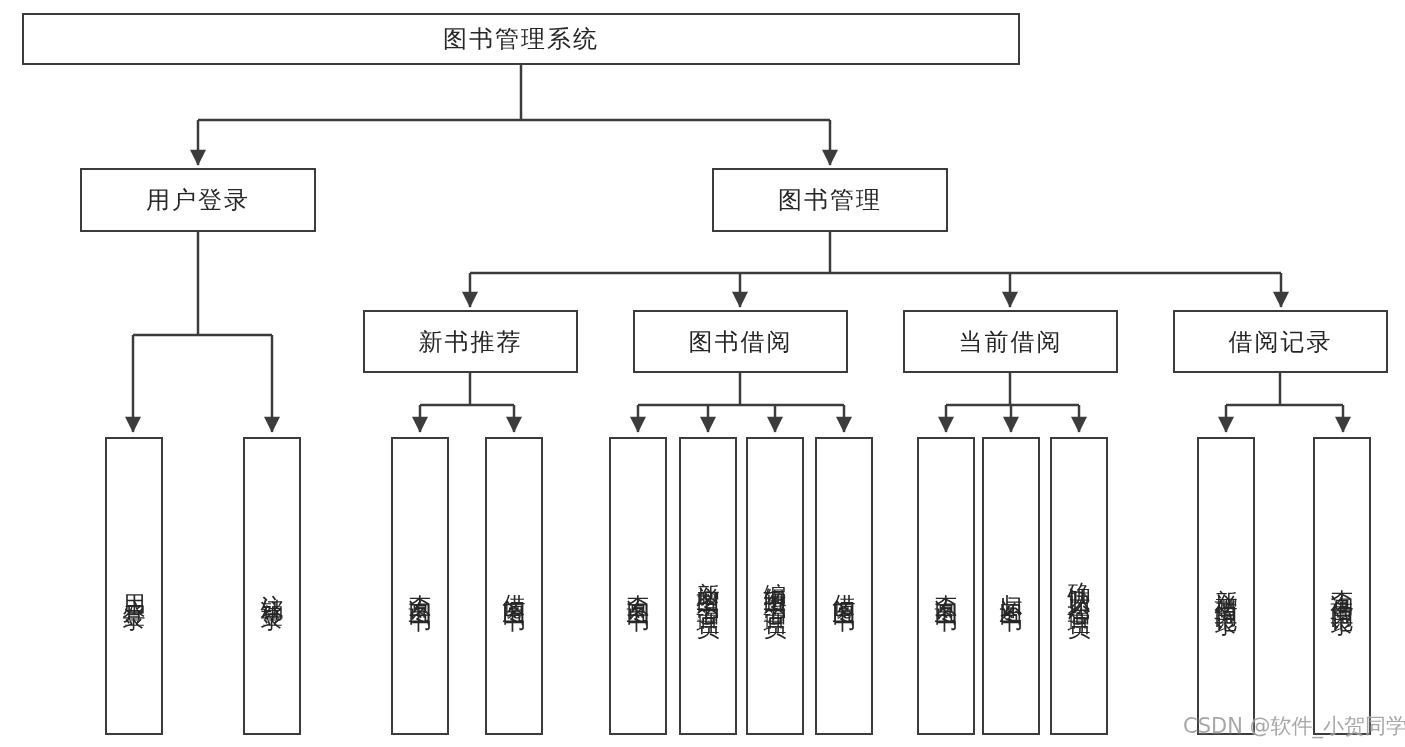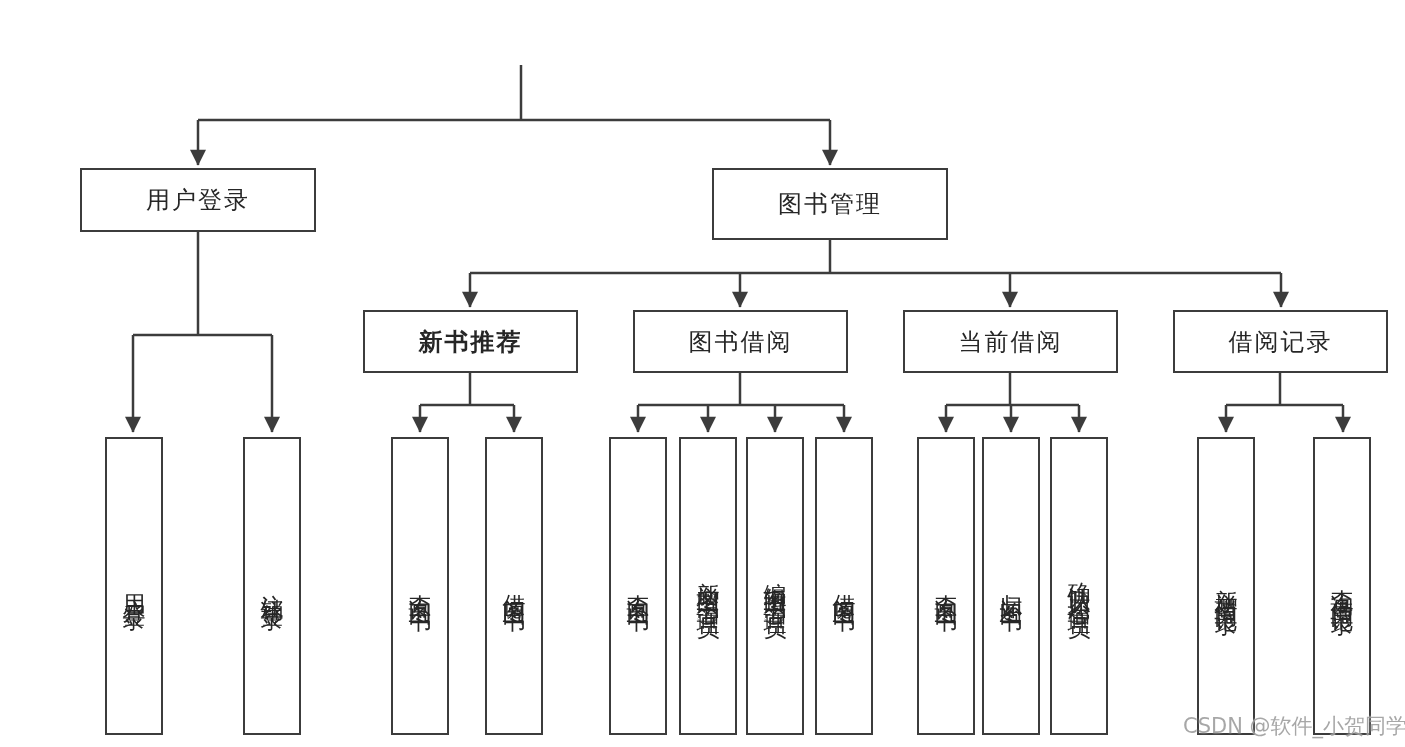--- a/index.html
+++ b/index.html
@@ -50,24 +50,24 @@
     text-orientation: mixed;
     letter-spacing: 5px;
     line-height: 1;
     max-height: 288px;
   }
 
   
   #n-root        { left: 22px;  top: 13px;  width: 998px; height: 52px; }
   
   #n-user-login  { left: 80px;  top: 168px; width: 236px; height: 64px; }
-  #n-book-mgmt   { left: 712px; top: 168px; width: 236px; height: 72px; }
+  #n-book-mgmt   { left: 712px; top: 168px; width: 236px; height: 64px; }
   
   .lvl3 { top: 310px; width: 215px; height: 63px; }
-  #n-new-book    { left: 363px; font-weight: bold; }
+  #n-new-book    { left: 363px; }
   #n-borrowing   { left: 633px; text-align: center; }
   #n-current     { left: 903px; }
   #n-records     { left: 1173px; }
   
   .leaf { top: 437px; width: 58px; height: 298px; }
   #l-login       { left: 105px; }
   #l-logout      { left: 243px; }
   #l-nb-query    { left: 391px; }
   #l-nb-borrow   { left: 485px; }
   #l-bb-query    { left: 609px; }
@@ -138,20 +138,21 @@
     <path class="link" d="M946 405 V432" marker-end="url(#arw)"></path>
     <path class="link" d="M1011 405 V432" marker-end="url(#arw)"></path>
     <path class="link" d="M1079 405 V432" marker-end="url(#arw)"></path>
 
     <path class="link" d="M1280 373 V405"></path>
     <path class="link" d="M1226 405 H1343"></path>
     <path class="link" d="M1226 405 V432" marker-end="url(#arw)"></path>
     <path class="link" d="M1343 405 V432" marker-end="url(#arw)"></path>
   </svg>
 
+  <div class="node hbox" id="n-root">图书管理系统</div>
 
   <div class="node hbox" id="n-user-login">用户登录</div>
   <div class="node hbox" id="n-book-mgmt">图书管理</div>
 
   <div class="node hbox lvl3" id="n-new-book">新书推荐</div>
   <div class="node hbox lvl3" id="n-borrowing">图书借阅</div>
   <div class="node hbox lvl3" id="n-current">当前借阅</div>
   <div class="node hbox lvl3" id="n-records">借阅记录</div>
 
   <div class="node vbox leaf" id="l-login">

